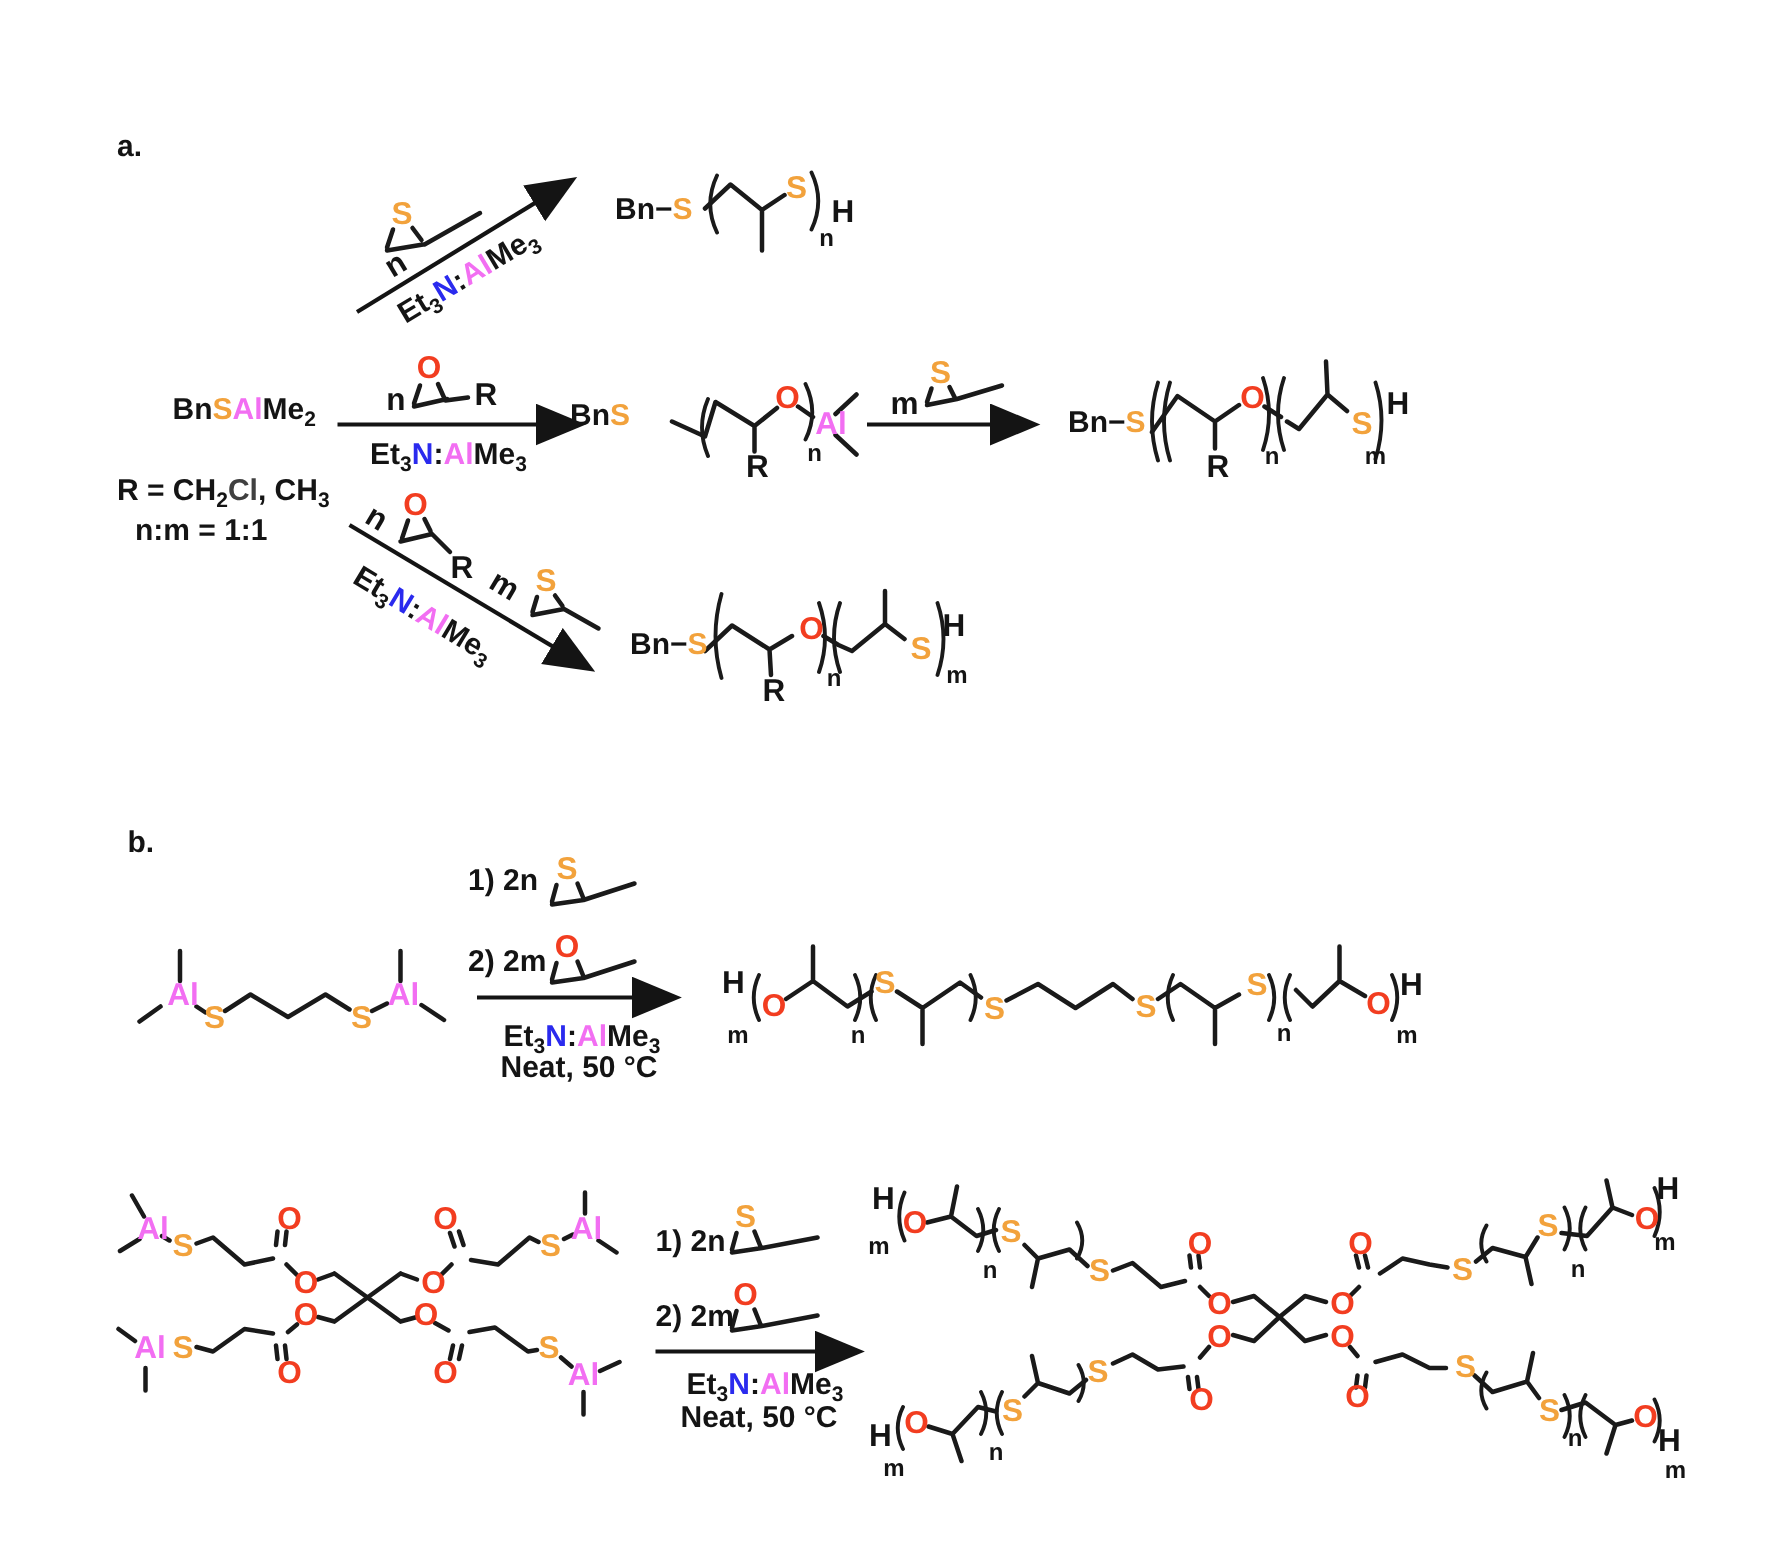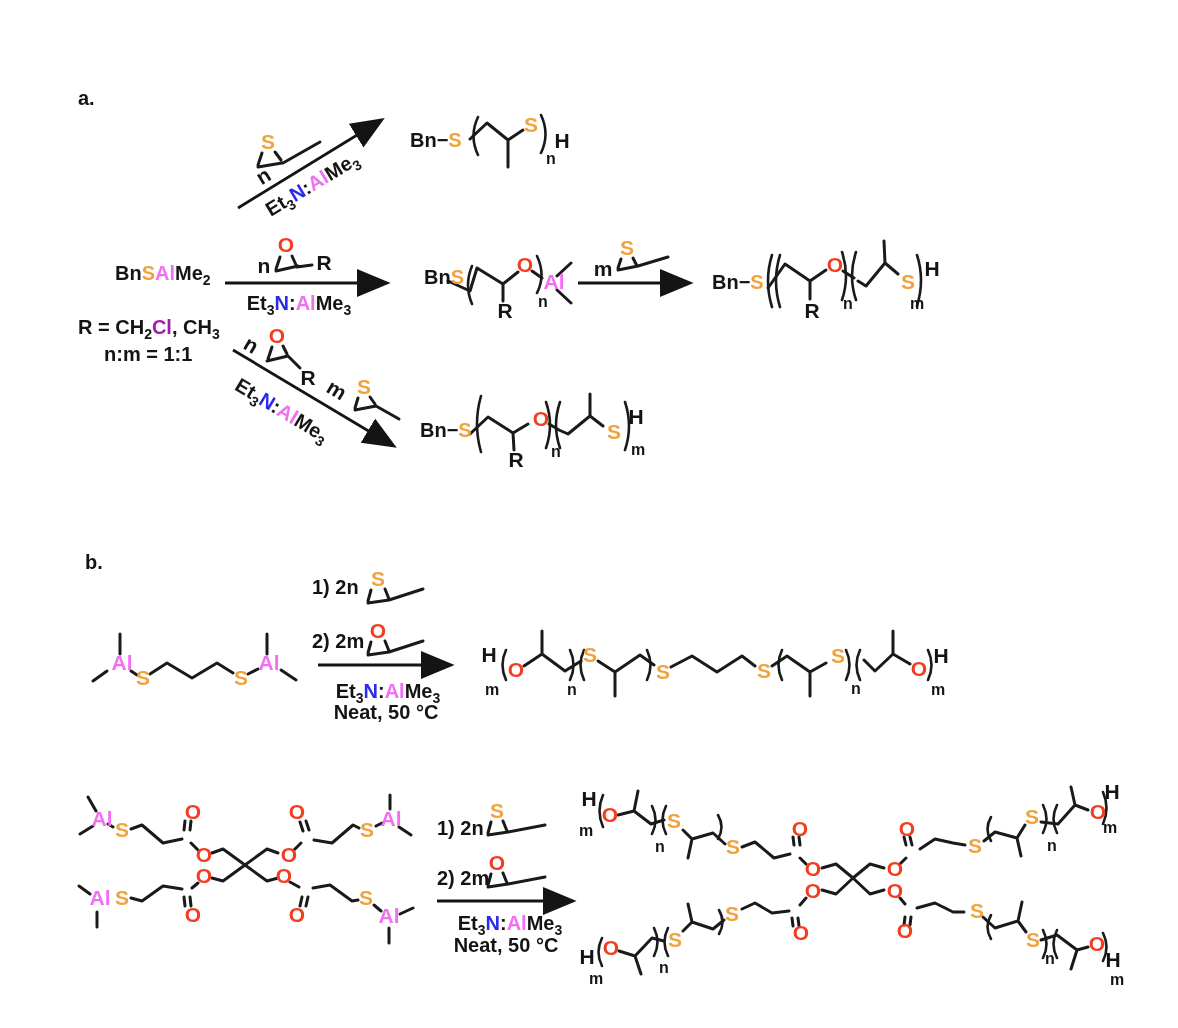--- a/index.html
+++ b/index.html
@@ -4,21 +4,21 @@
 <style>
   html,body{margin:0;padding:0;background:#ffffff;}
   #canvas{position:relative;width:1178px;height:1028px;background:#ffffff;overflow:hidden;
           font-family:"Liberation Sans",sans-serif;}
   #scheme-svg{position:absolute;left:0;top:0;}
   .lbl{position:absolute;font-weight:700;font-size:20px;color:#141414;white-space:nowrap;line-height:1;}
   .lbl sub{font-size:14px;line-height:0;}
   .ctr{transform:translate(-50%,-50%);}
   .rotneg{transform:translate(-50%,-50%) rotate(-31deg);}
   .rotpos{transform:translate(-50%,-50%) rotate(31deg);}
-  .c-s{color:#F2A23C}.c-al{color:#F26EF2}.c-blue{color:#2A2AEE}.c-cl{color:#a21caf}
+  .c-s{color:#F2A23C}.c-al{color:#F26EF2}.c-blue{color:#2A2AEE}.c-cl{color:#404040}
   .bond{stroke:#1A1A1A;stroke-width:3;fill:none;stroke-linecap:round;stroke-linejoin:round;}
   .brk{stroke:#1A1A1A;stroke-width:2.6;fill:none;stroke-linecap:round;}
   .arrow{stroke:#141414;stroke-width:2.8;fill:none;}
   .at{font-family:"Liberation Sans",sans-serif;font-weight:700;font-size:21px;fill:#141414;text-anchor:middle;}
   .subat{font-size:16px;}
   .fs{fill:#F2A23C}.fal{fill:#F26EF2}.fo{fill:#F23D20}
 </style>
 </head>
 <body>
 
@@ -216,28 +216,28 @@
     <text class="at subat" x="1050" y="964">n</text>
     <text class="at fo" x="1097" y="951">O</text>
     <text class="at" x="1113" y="967">H</text>
     <text class="at subat" x="1117" y="985">m</text>
   </g>
 </svg>
 
 <div class="lbl" style="left:78px;top:88px">a.</div>
 <div class="lbl" style="left:115px;top:263px"><span>Bn</span><span class="c-s">S</span><span class="c-al">Al</span><span>Me</span><sub>2</sub></div>
 <div class="lbl" style="left:78px;top:317px"><span>R = CH</span><sub>2</sub><span class="c-cl">Cl</span><span>, CH</span><sub>3</sub></div>
-<div class="lbl" style="left:104px;top:344px">n:m = 1:1</div>
+<div class="lbl" style="left:90px;top:344px">n:m = 1:1</div>
 
 <div class="lbl rotneg" style="left:312px;top:184px"><span>Et</span><sub>3</sub><span class="c-blue">N</span><span>:</span><span class="c-al">Al</span><span>Me</span><sub>3</sub></div>
 <div class="lbl ctr" style="left:299px;top:303px"><span>Et</span><sub>3</sub><span class="c-blue">N</span><span>:</span><span class="c-al">Al</span><span>Me</span><sub>3</sub></div>
 <div class="lbl rotpos" style="left:282px;top:410px"><span>Et</span><sub>3</sub><span class="c-blue">N</span><span>:</span><span class="c-al">Al</span><span>Me</span><sub>3</sub></div>
 
 <div class="lbl" style="left:410px;top:130px"><span>Bn−</span><span class="c-s">S</span></div>
-<div class="lbl" style="left:424px;top:267px"><span>Bn</span><span class="c-s">S</span></div>
+<div class="lbl" style="left:380px;top:267px"><span>Bn</span><span class="c-s">S</span></div>
 <div class="lbl" style="left:712px;top:272px"><span>Bn−</span><span class="c-s">S</span></div>
 <div class="lbl" style="left:420px;top:420px"><span>Bn−</span><span class="c-s">S</span></div>
 
 <div class="lbl" style="left:85px;top:552px">b.</div>
 <div class="lbl" style="left:312px;top:577px">1) 2n</div>
 <div class="lbl" style="left:312px;top:631px">2) 2m</div>
 <div class="lbl ctr" style="left:388px;top:691px"><span>Et</span><sub>3</sub><span class="c-blue">N</span><span>:</span><span class="c-al">Al</span><span>Me</span><sub>3</sub></div>
 <div class="lbl ctr" style="left:386px;top:712px">Neat, 50 °C</div>
 
 <div class="lbl" style="left:437px;top:818px">1) 2n</div>

